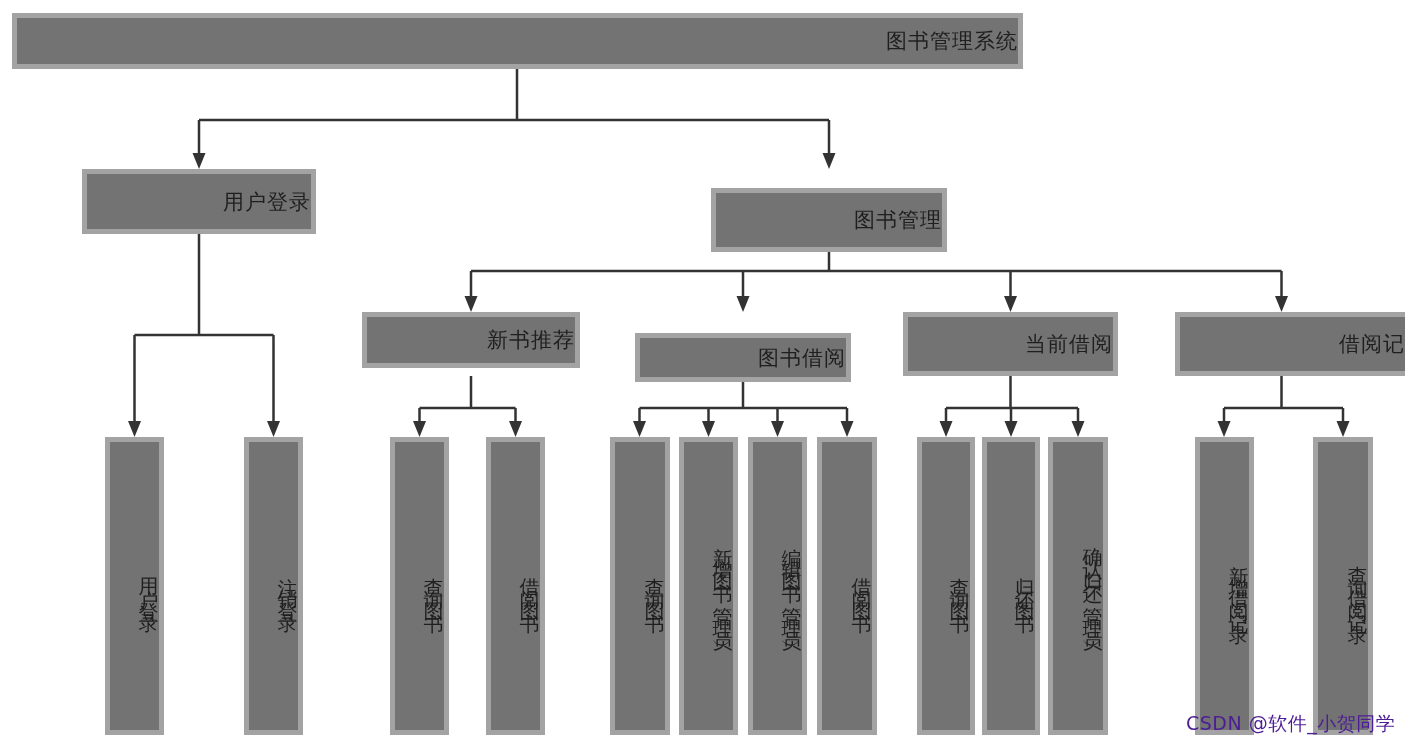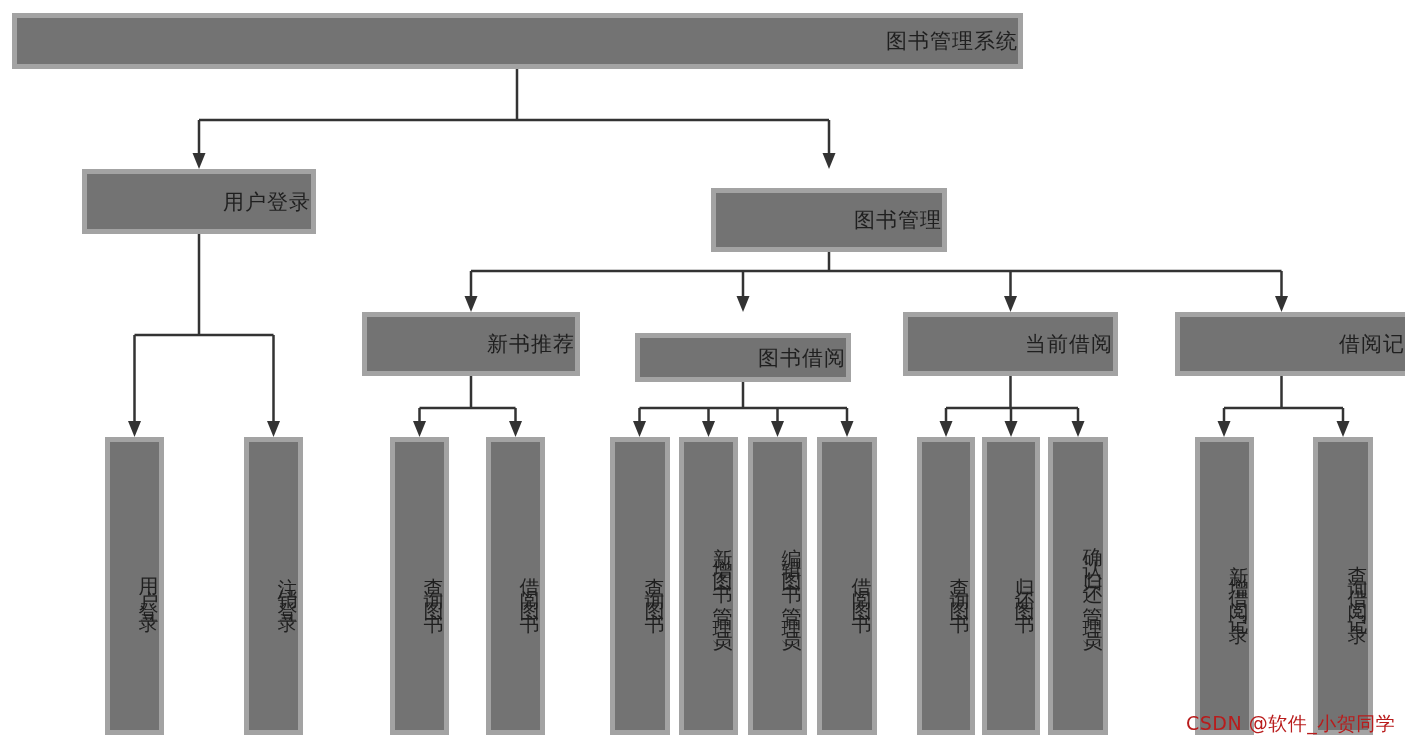--- a/index.html
+++ b/index.html
@@ -37,21 +37,21 @@
     font-size: 20px;
     line-height: 1;
     letter-spacing: 12px;
     white-space: normal;
   }
   .watermark {
     position: absolute;
     left: 1186px;
     top: 711px;
     font-size: 19px;
-    color: #b91c1c;
+    color: #4c1d95;
     letter-spacing: 0.5px;
     white-space: nowrap;
   }
 </style>
 </head>
 <body>
 
 <div class="canvas">
 
   <svg class="connectors" viewBox="0 0 1405 747" xmlns="http://www.w3.org/2000/svg">
@@ -105,21 +105,21 @@
     <span class="lbl">图书管理系统</span>
   </div>
 
   <div class="node" style="left:82px; top:169px; width:234px; height:65px;">
     <span class="lbl">用户登录</span>
   </div>
   <div class="node" style="left:711px; top:169px; width:236px; height:64px;margin-top:19px;">
     <span class="lbl">图书管理</span>
   </div>
 
-  <div class="node" style="left:362px; top:312px; width:218px; height:64px;">
+  <div class="node" style="left:362px; top:312px; width:218px; height:56px;">
     <span class="lbl">新书推荐</span>
   </div>
   <div class="node" style="left:635px; top:312px; width:216px; height:49px;margin-top:21px;">
     <span class="lbl">图书借阅</span>
   </div>
   <div class="node" style="left:903px; top:312px; width:215px; height:64px;padding-left:18px;">
     <span class="lbl">当前借阅</span>
   </div>
   <div class="node" style="left:1175px; top:312px; width:257px; height:64px;">
     <span class="lbl">借阅记录</span>

